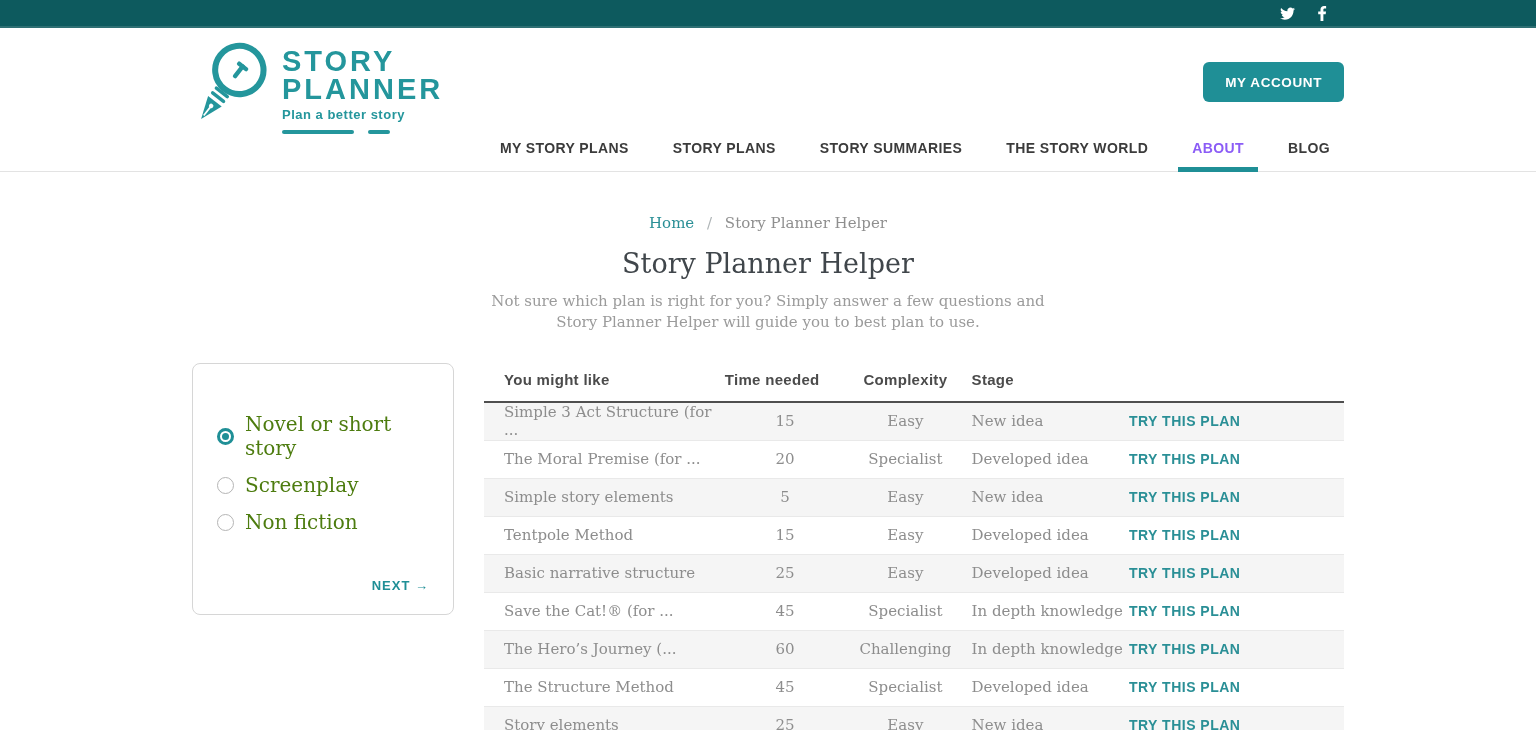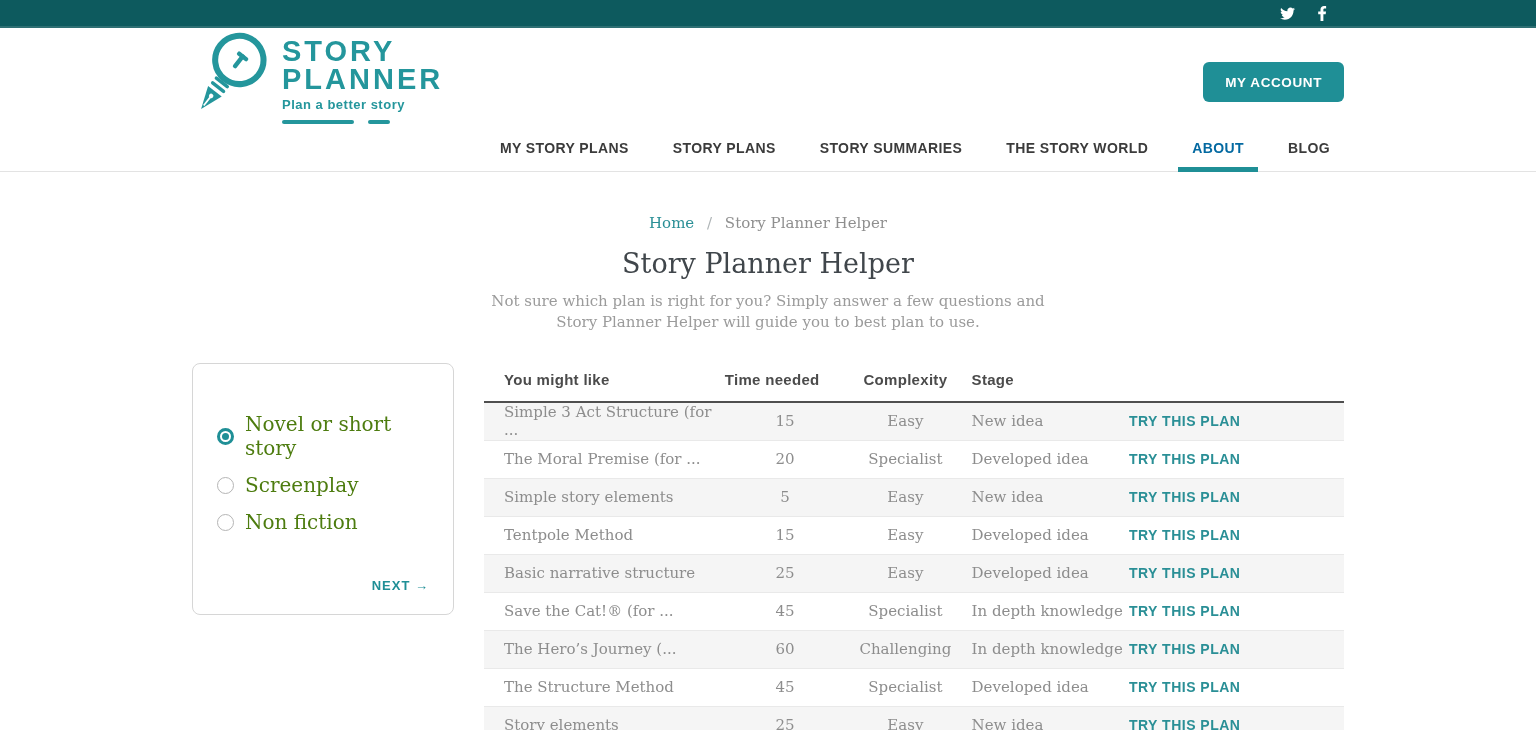--- a/index.html
+++ b/index.html
@@ -11,21 +11,21 @@
   .topbar { height:28px; background:#0d5a5e; border-bottom:2px solid #2e6f73; }
   .topbar-inner { width:1152px; margin:0 auto; height:100%; display:flex;
                   justify-content:flex-end; align-items:center; gap:20px; padding-right:14px; }
   .social-link { display:flex; align-items:center; }
   .social-link svg { width:15px; height:15px; fill:#ffffff; }
 
   
   .header { height:144px; background:#ffffff; border-bottom:1px solid #e3e3e3; }
   .header-inner { width:1152px; margin:0 auto; height:100%; position:relative; }
 
-  .logo { position:absolute; left:0; top:0; display:flex; gap:8px; align-items:flex-start; }
+  .logo { position:absolute; left:0; top:10px; display:flex; gap:8px; align-items:flex-start; }
   .logo-mark { width:82px; height:96px; }
   .logo-text { padding-top:10px; }
   .logo-line { font-size:29px; font-weight:bold; color:#24969c; letter-spacing:3px; line-height:0.95; }
   .logo-tagline { font-size:13px; font-weight:bold; color:#24969c; letter-spacing:0.5px; margin-top:4px; }
   .logo-dashes { display:flex; gap:14px; margin-top:8px; align-items:center; }
   .dash { height:4px; background:#24969c; border-radius:2px; }
   .dash-long { width:72px; }
   .dash-short { width:22px; }
 
   .header-right { position:absolute; right:0; top:0; height:100%;
@@ -35,21 +35,21 @@
          letter-spacing:0.6px; padding:0 22px; display:flex; align-items:center;
          margin-left:30px; cursor:pointer; white-space:nowrap; }
   .btn-teal { background:#1f8f96; }
   .btn-gray { background:#8c8c8c; }
   .btn-red  { background:#d6121b; }
 
   .nav-row { display:flex; margin-top:auto; height:46px; }
   .nav-item { color:#3b3b3b; font-weight:bold; font-size:14px; letter-spacing:0.4px;
               padding:0 14px; margin-left:16px; height:100%; display:flex; align-items:center;
               position:relative; white-space:nowrap; }
-  .nav-item.active { color:#0369a1; }
+  .nav-item.active { color:#8b5cf6; }
   .nav-item.active::after { content:""; position:absolute; left:0; right:0; bottom:-1px;
                             height:5px; background:#1f8f96; }
 
   
   .breadcrumb { margin-top:42px; text-align:center; font-family:"DejaVu Serif", serif;
                 font-size:15px; color:#8f8f8f; }
   .breadcrumb .bc-home { color:#2a8f96; }
   .breadcrumb .bc-sep { margin:0 8px; color:#aeb4b6; }
 
   .page-title { text-align:center; font-family:"DejaVu Serif", serif; font-size:27px;

